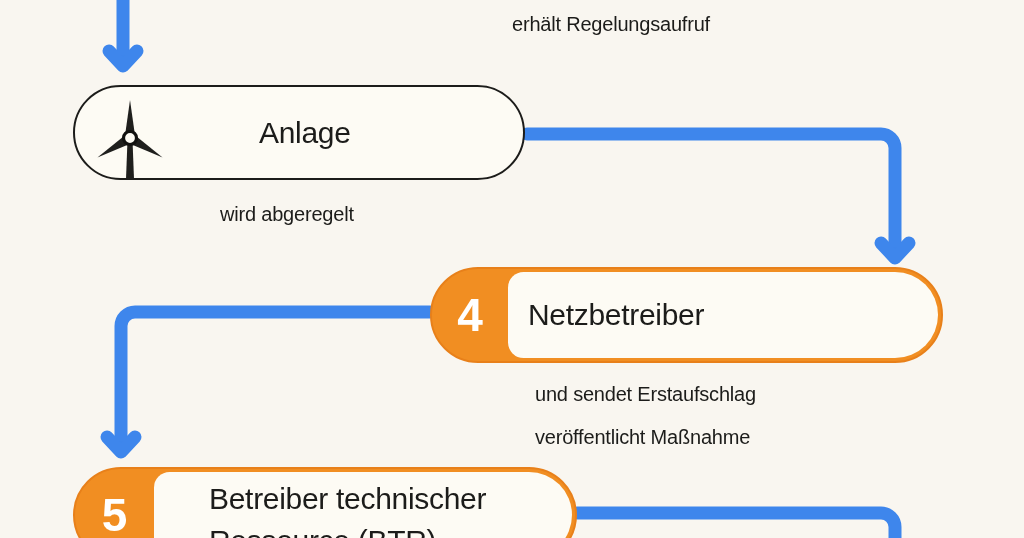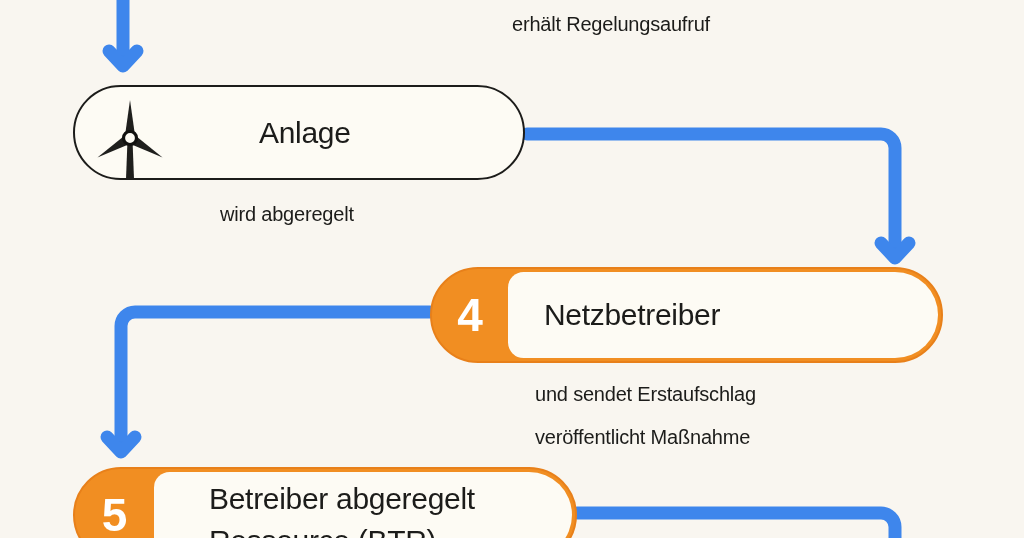--- a/index.html
+++ b/index.html
@@ -60,21 +60,21 @@
   .step-panel{
     position:absolute;top:3px;right:3px;bottom:3px;
     background:var(--node-fill);
     border-radius:16px 44px 44px 16px;
     z-index:2;
   }
   .step4-node .step-panel{left:76px;}
   .step5-node .step-panel{left:79px;}
   .step4-node .step-label{
     height:100%;display:flex;align-items:center;
-    padding-left:36px;font-size:30px;letter-spacing:-0.3px;
+    padding-left:20px;font-size:30px;letter-spacing:-0.3px;
   }
   .step5-node .step-label{
     padding:6px 0 0 55px;
     font-size:30px;line-height:42px;letter-spacing:-0.3px;
   }
 
   .free-text{position:absolute;z-index:2;font-size:20px;line-height:40px;letter-spacing:-0.2px;}
   .incoming-caption{left:512px;top:4px;}
   .anlage-caption{left:220px;top:194px;}
   .step4-caption{left:535px;top:373px;line-height:43px;}
@@ -130,19 +130,19 @@
 
   <div class="free-text step4-caption">
     <div>und sendet Erstaufschlag</div>
     <div>veröffentlicht Maßnahme</div>
   </div>
 
   <div class="node step-node step5-node">
     <div class="step-number">5</div>
     <div class="step-panel">
       <div class="step-label">
-        <div>Betreiber abgeregelt</div>
+        <div>Betreiber technischer</div>
         <div>Ressource (BTR)</div>
       </div>
     </div>
   </div>
 
 </div>
 
 </body></html>

